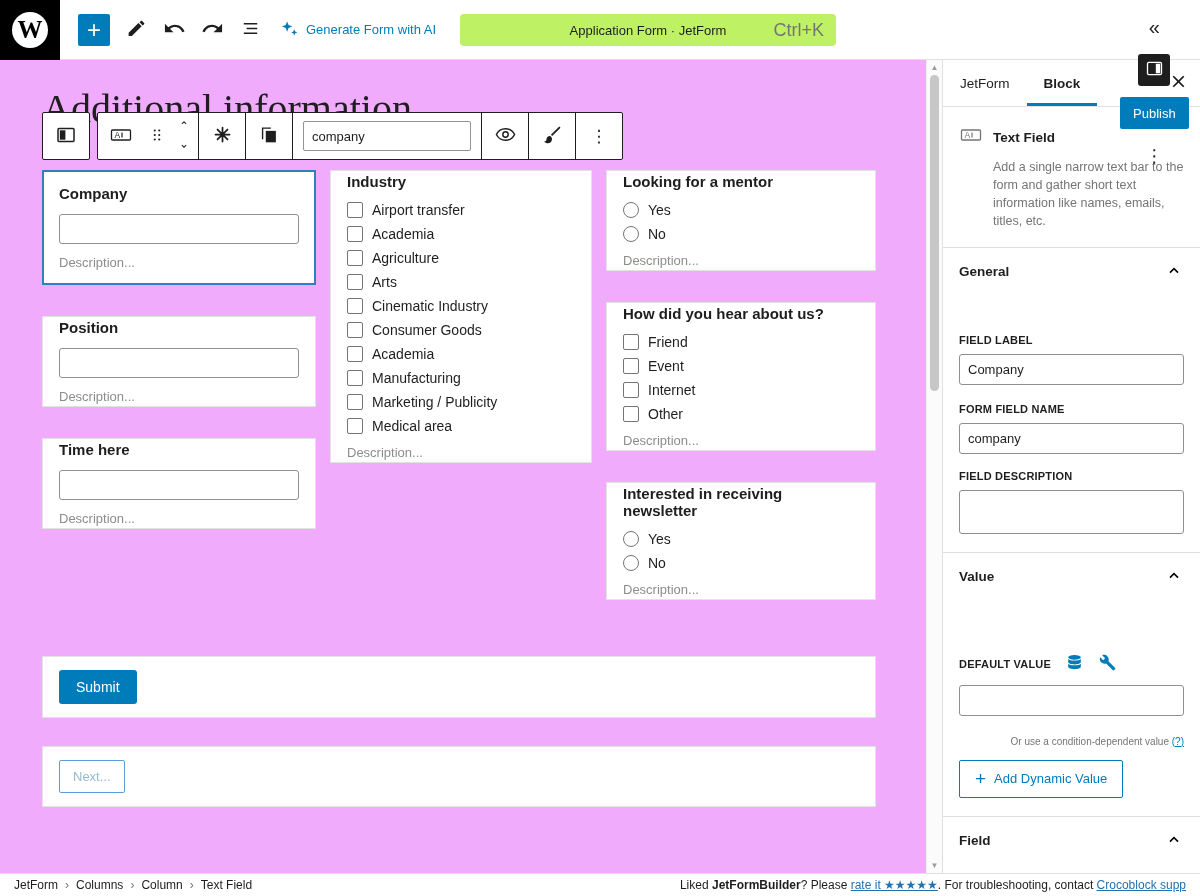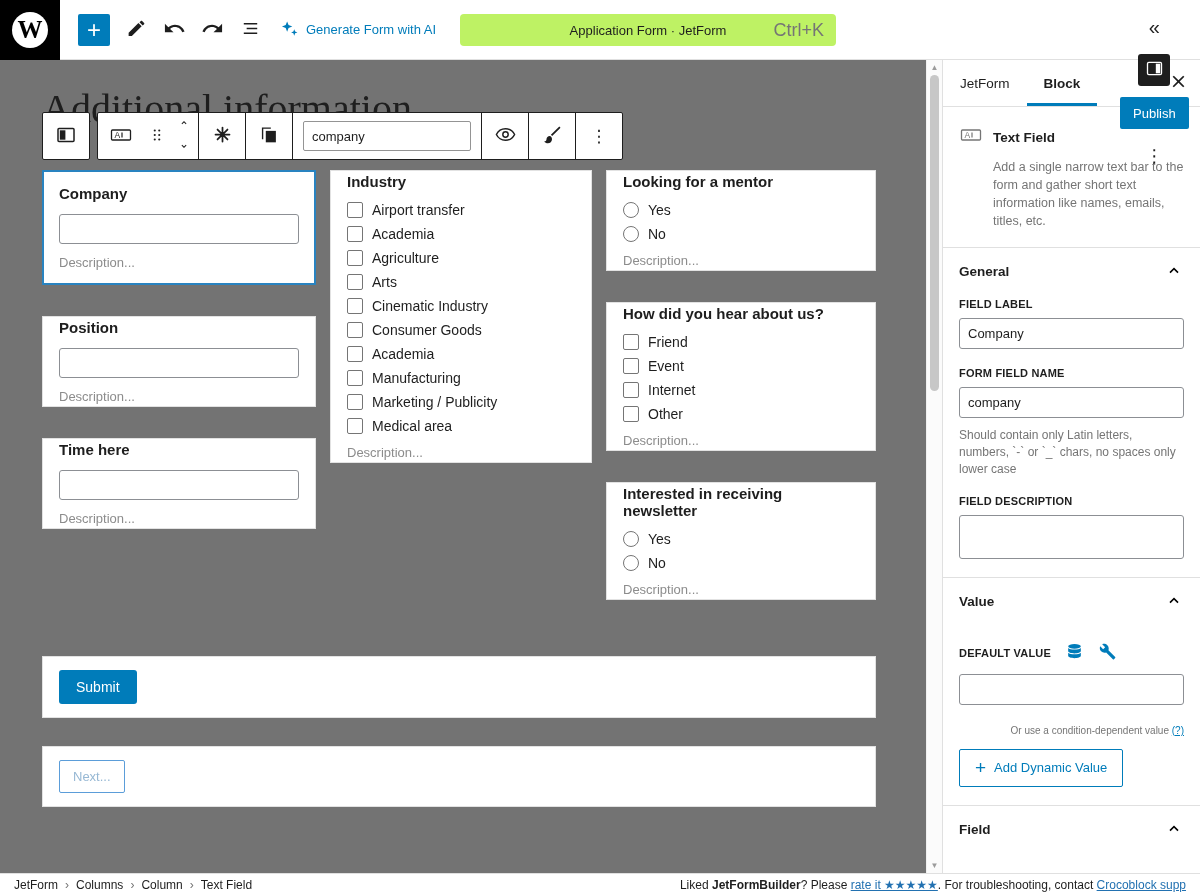--- a/index.html
+++ b/index.html
@@ -28,21 +28,21 @@
     padding:6px 8px; white-space:nowrap; }
   .collapse-btn { font-size:20px; width:26px; }
   .drawer-btn { width:32px; height:32px; background:#1e1e1e; border-radius:3px; border:none;
     display:flex; align-items:center; justify-content:center; cursor:pointer; flex:none; }
   .publish-btn { background:#007cba; color:#fff; border:none; border-radius:2px; height:32px;
     padding:0 13px; font-size:13px; cursor:pointer; white-space:nowrap; }
   .more-btn { font-size:18px; width:24px; }
 
   
   .main { display:flex; height:813px; }
-  .canvas { position:relative; flex:1; background:#737373; overflow:hidden; padding:0 0 0 42px; }
+  .canvas { position:relative; flex:1; background:#f0abfc; overflow:hidden; padding:0 0 0 42px; }
   .page-title { margin:26px 0 0 0; font-family:"Liberation Serif",serif; font-weight:400;
     font-size:40px; line-height:1.15; color:#1e1e1e; cursor:text; }
 
   
   .block-toolbar { position:absolute; left:42px; top:52px; display:flex; gap:7px; z-index:5; }
   .bt-box { background:#fff; border:1px solid #1e1e1e; border-radius:2px; height:48px;
     display:flex; align-items:stretch; }
   .bt-btn { border:none; background:none; color:#1e1e1e; width:46px;
     display:flex; align-items:center; justify-content:center; cursor:pointer; }
   .bt-drag { width:26px; cursor:grab; }
@@ -92,21 +92,21 @@
   .sb-close { margin-left:auto; width:44px; border:none; background:none; cursor:pointer;
     display:flex; align-items:center; justify-content:center; color:#1e1e1e; }
   .sb-blockinfo { padding:16px; }
   .bi-row { display:flex; align-items:center; gap:10px; }
   .bi-title { font-size:13.5px; font-weight:700; }
   .bi-desc { margin:7px 0 0 34px; font-size:12.5px; line-height:1.45; color:#757575; }
   .panel { border-top:1px solid #e0e0e0; }
   .panel-header { height:48px; padding:0 16px; display:flex; align-items:center;
     justify-content:space-between; cursor:pointer; background:none; border:none; width:100%; }
   .panel-title { font-size:13.5px; font-weight:700; color:#1e1e1e; }
-  .panel-body { padding:2px 16px 18px; }
+  .panel-body { padding:2px 16px 18px;margin-top:36px; }
   .ctl-label { display:block; font-size:11px; font-weight:700; letter-spacing:.2px;
     color:#1e1e1e; margin:14px 0 8px; }
   .sb-input { width:100%; height:31px; border:1px solid #8c8f94; border-radius:3px;
     padding:0 8px; font-size:13px; color:#1e1e1e; background:#fff; }
   .sb-input.tall { height:44px; }
   .help-text { margin-top:9px; font-size:12px; line-height:1.45; color:#757575; }
   .dv-row { display:flex; align-items:center; gap:14px; margin-top:14px; }
   .dv-row .ctl-label { margin:0; }
   .icon-btn { border:none; background:none; cursor:pointer; display:flex; align-items:center;
     justify-content:center; padding:0; }
@@ -445,21 +445,20 @@
         <span class="panel-title">General</span>
         <span><svg viewBox="0 0 24 24" width="20" height="20">
               <path fill="currentColor" d="M6.5 14.5L12 9l5.5 5.5-1.4 1.4L12 11.8l-4.1 4.1z"></path>
             </svg></span>
       </button>
       <div class="panel-body">
         <label class="ctl-label" style="margin-top:0">FIELD LABEL</label>
         <input class="sb-input" value="Company" style="">
         <label class="ctl-label" style="margin-top:18px">FORM FIELD NAME</label>
         <input class="sb-input" value="company" style="">
-        <p class="help-text">Should contain only Latin letters, numbers, `-` or `_` chars, no spaces only lower case</p>
         <label class="ctl-label" style="margin-top:16px">FIELD DESCRIPTION</label>
         <input class="sb-input tall" style="">
       </div>
     </div>
 
     <div class="panel">
       <button class="panel-header">
         <span class="panel-title">Value</span>
         <span><svg viewBox="0 0 24 24" width="20" height="20">
               <path fill="currentColor" d="M6.5 14.5L12 9l5.5 5.5-1.4 1.4L12 11.8l-4.1 4.1z"></path>

